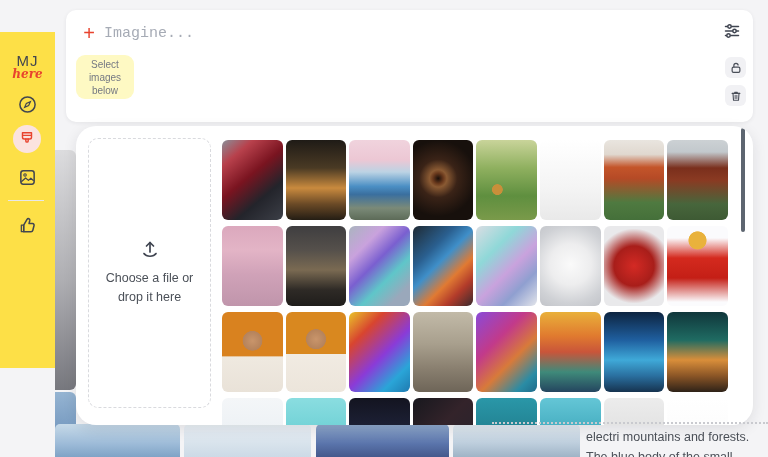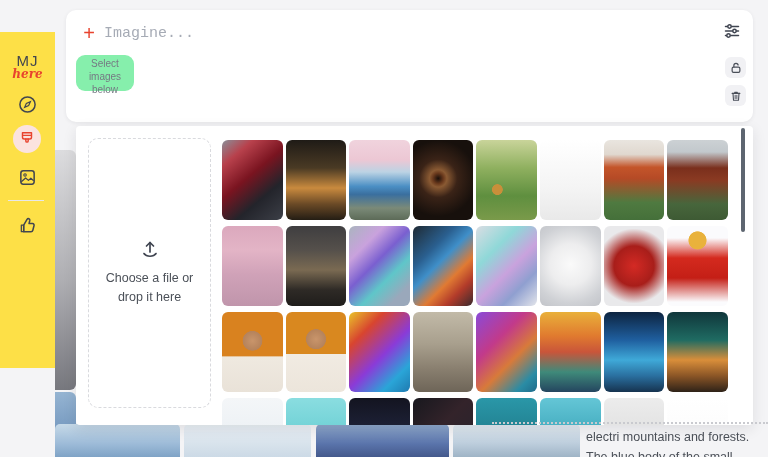--- a/index.html
+++ b/index.html
@@ -33,34 +33,34 @@
     background:#ffffff; border-radius:10px; box-shadow:0 1px 4px rgba(30,30,40,.07);
     z-index:3;
   }
   .plus-icon { position:absolute; left:13px; top:13px; width:20px; height:20px; color:#e8432e; font-size:20px; line-height:20px; text-align:center; font-weight:400; cursor:pointer; }
   .imagine-input {
     position:absolute; left:38px; top:10px; width:600px; height:26px; border:none; outline:none;
     font-family:Liberation Mono, monospace; font-size:15px; color:#14532d; background:transparent;
   }
   .imagine-input::placeholder { color:#a6abb5; }
   .select-btn {
-    position:absolute; left:10px; top:45px; width:58px; height:36px;
-    background:#86efac; border:none; border-radius:9px; cursor:pointer;
+    position:absolute; left:10px; top:45px; width:58px; height:44px;
+    background:#fef9c3; border:none; border-radius:9px; cursor:pointer;
     font-family:"Liberation Sans", sans-serif; font-size:10px; line-height:13px; color:#757983; text-align:center; padding:2px;
   }
   .sliders-btn { position:absolute; right:10px; top:12px; width:20px; height:20px; cursor:pointer; }
   .mini-btn {
     position:absolute; right:7px; width:21px; height:21px; background:#f1f1f4; border:none; border-radius:6px;
     display:flex; align-items:center; justify-content:center; cursor:pointer;
   }
   .lock-btn { top:47px; } .trash-btn { top:75px; }
   
   .panel {
     position:absolute; left:76px; top:126px; width:677px; height:299px;
-    background:#ffffff; border-radius:4px; box-shadow:0 4px 14px rgba(30,30,40,.10);
+    background:#ffffff; border-radius:20px; box-shadow:0 4px 14px rgba(30,30,40,.10);
     overflow:hidden; z-index:4;
   }
   .dropzone {
     position:absolute; left:12px; top:12px; width:123px; height:270px;
     border:1.5px dashed #d9dade; border-radius:10px; background:#ffffff;
     display:flex; flex-direction:column; align-items:center; justify-content:center; gap:8px;
     cursor:pointer;
   }
   .dropzone-label { font-size:12.5px; line-height:19px; color:#4b5058; text-align:center; width:104px; }
   .gallery-grid {

